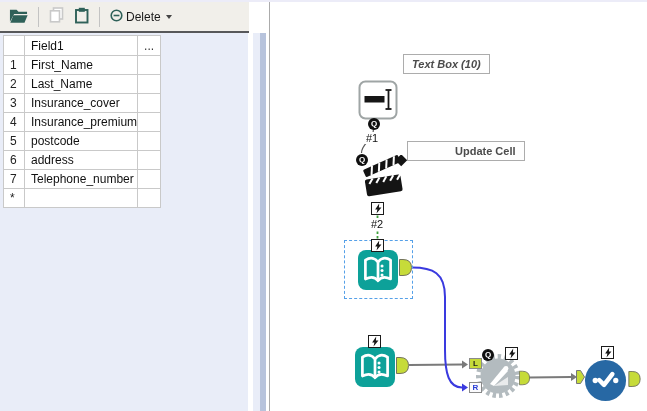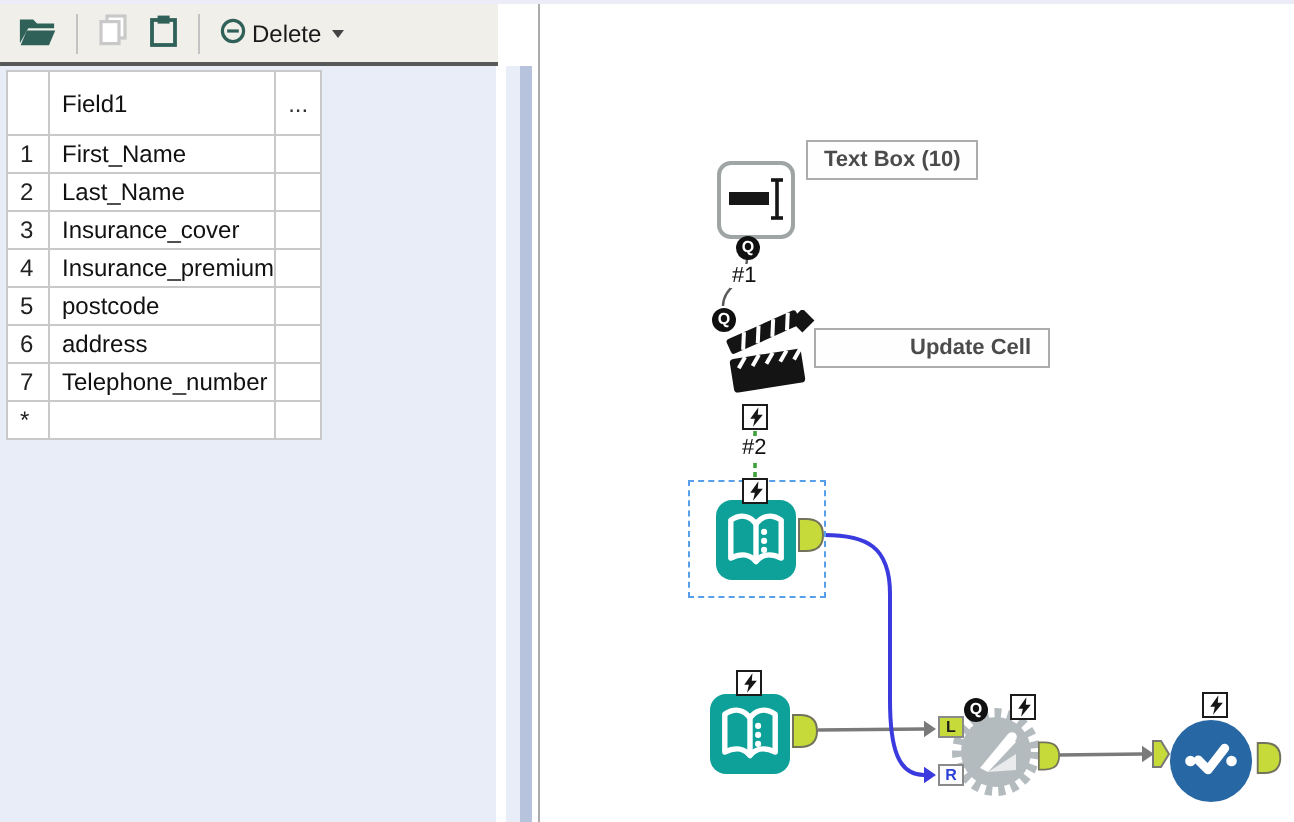--- a/index.html
+++ b/index.html
@@ -17,21 +17,21 @@
   .caret{width:0;height:0;border-left:3.5px solid transparent;border-right:3.5px solid transparent;border-top:4px solid #444;margin-left:2px;}
 
   .grid-bg{position:absolute;left:0;top:31px;width:248px;bottom:0;background:var(--panel-lav);}
   .strip-lav{position:absolute;left:253px;top:31px;width:7px;bottom:0;background:var(--panel-lav);}
   .grid-scrollbar{position:absolute;left:260px;top:31px;width:6px;bottom:0;background:var(--scrollbar);}
 
   table.field-grid{position:absolute;left:3px;top:33px;border-collapse:collapse;background:#fff;
                    font-size:12px;color:#111;table-layout:fixed;}
   table.field-grid td,table.field-grid th{border:1px solid #C9C9C9;padding:0 0 0 6px;text-align:left;
                    font-weight:normal;white-space:nowrap;overflow:hidden;box-sizing:border-box;}
-  table.field-grid th{height:32px;}
+  table.field-grid th{height:20px;}
   table.field-grid td{height:19px;}
   col.c-num{width:21px;} col.c-field{width:110px;} col.c-more{width:23px;}
   .rownum{color:#222;}
   th.more-h{text-align:center;padding:0;color:#333;}
 
   
   .canvas{position:absolute;left:271px;top:0;width:376px;height:411px;background:#fff;}
   .wires{position:absolute;left:0;top:0;width:100%;height:100%;}
   .wire-thin{stroke:#5A5A5A;stroke-width:1.2;fill:none;}
   .wire-green{stroke:var(--action-green);stroke-width:1.8;fill:none;stroke-dasharray:2.5 2;}
@@ -179,21 +179,21 @@
       <svg width="40" height="40" viewBox="0 0 40 40">
         <rect x="1.5" y="1.5" width="37" height="37" rx="6" fill="#fff" stroke="#9FA5A5" stroke-width="2"></rect>
         <rect x="6.5" y="16" width="20" height="6.5" fill="#161616"></rect>
         <g stroke="#161616" stroke-width="1.8">
             <line x1="27.5" y1="10" x2="33.5" y2="10"></line>
             <line x1="30.5" y1="10" x2="30.5" y2="29"></line>
             <line x1="27.5" y1="29" x2="33.5" y2="29"></line>
           </g>
       </svg>
     </div>
-    <div class="abs annotation" style="left:132px;top:68px;">Text Box (10)</div>
+    <div class="abs annotation" style="left:132px;top:52px;font-style:italic;">Text Box (10)</div>
     <div class="abs q-anchor" style="left:97px;top:116px;">Q</div>
     <div class="abs conn-label" style="left:94px;top:130px;">#1</div>
     <div class="abs q-anchor" style="left:85px;top:152px;">Q</div>
 
     <div class="abs" style="left:92px;top:153px;width:46px;height:44px;">
       <svg width="46" height="44" viewBox="0 0 46 44">
         <g transform="rotate(-9 20 32)">
           <rect x="3" y="22" width="36" height="17" rx="2" fill="#141414"></rect>
           <g stroke="#fff" stroke-width="2">
             <line x1="7" y1="27" x2="11" y2="22"></line>
@@ -208,21 +208,21 @@
           <g stroke="#fff" stroke-width="2">
             <line x1="9" y1="22" x2="13" y2="14"></line>
               <line x1="17" y1="22" x2="21" y2="14"></line>
             <line x1="25" y1="22" x2="29" y2="14"></line>
               <line x1="33" y1="22" x2="37" y2="14"></line>
           </g>
         </g>
         <rect x="34" y="1" width="8.5" height="8.5" transform="rotate(45 38.2 5.2)" fill="#141414"></rect>
       </svg>
     </div>
-    <div class="abs annotation" style="left:136px;top:162px;padding-left:47px;">Update Cell</div>
+    <div class="abs annotation" style="left:136px;top:139px;padding-left:47px;">Update Cell</div>
     <div class="abs bolt-box" style="left:100px;top:200px;">
       <svg width="9" height="11" viewBox="0 0 11 13">
           <path d="M7.6 0.5 L2.6 7.6 H5.4 L4.3 12.5 L10.3 5.2 H7.2 Z" fill="#161616"></path>
         </svg>
     </div>
     <div class="abs conn-label" style="left:99px;top:216px;">#2</div>
 
     <div class="abs sel-rect" style="left:73px;top:238px;width:69px;height:59px;"></div>
     <div class="abs tool-sq" style="left:87px;top:248px;">
       <svg width="36" height="36" viewBox="0 0 40 40">

